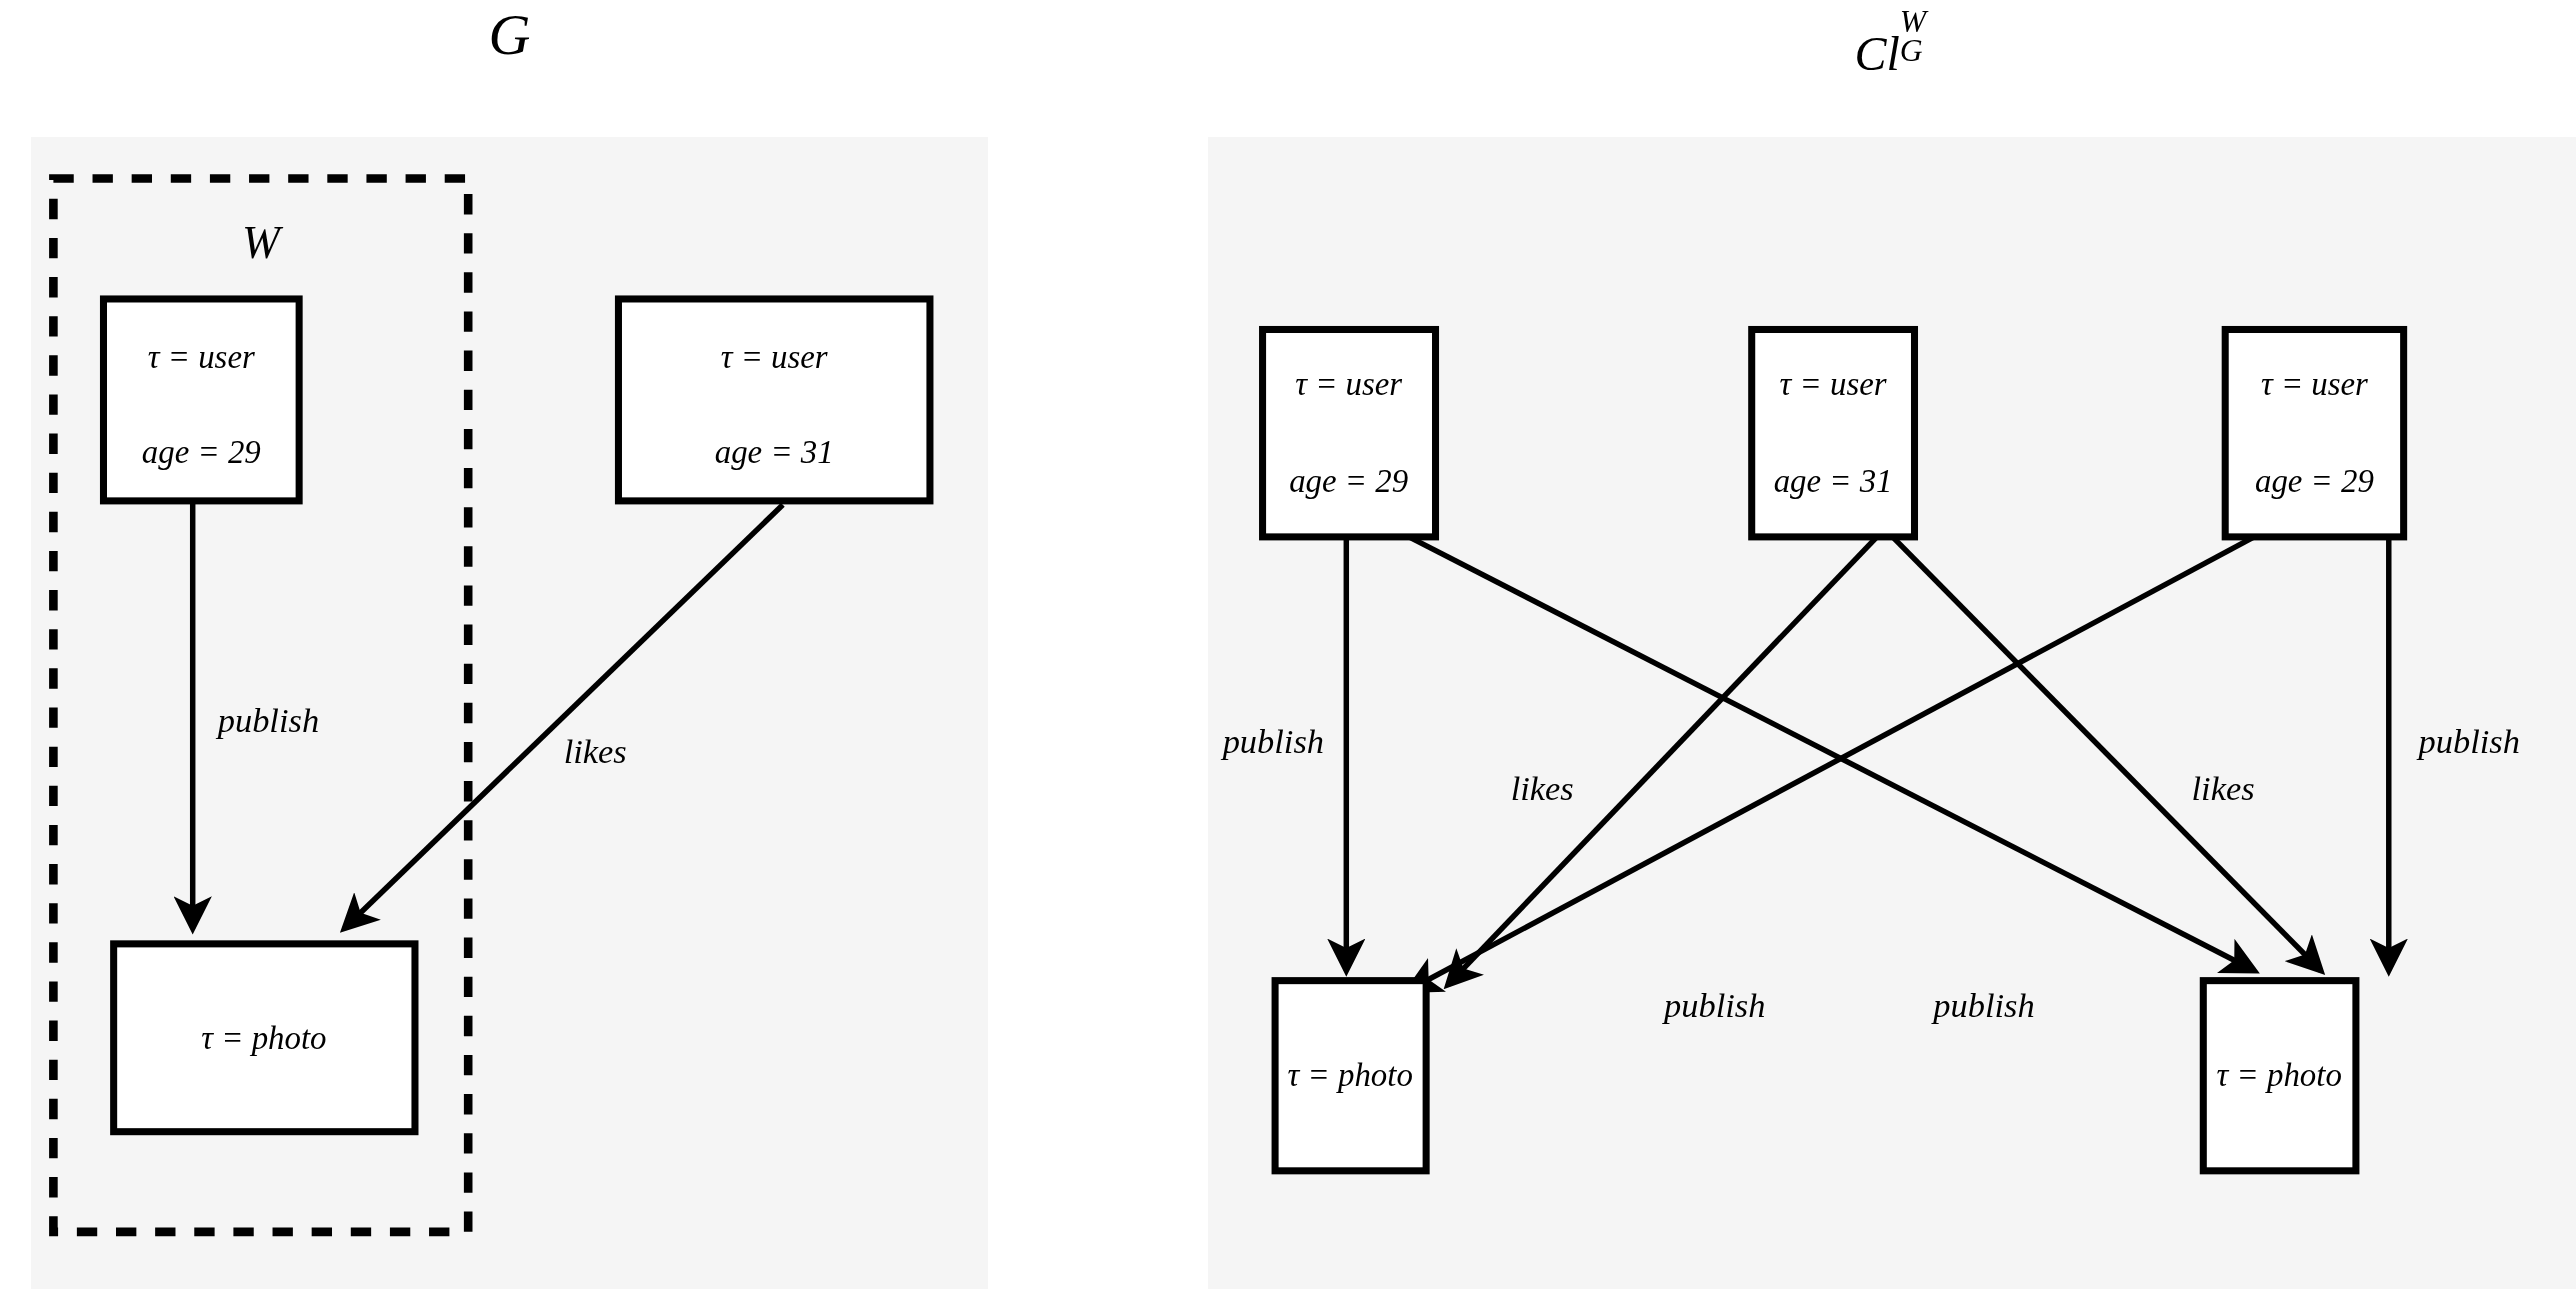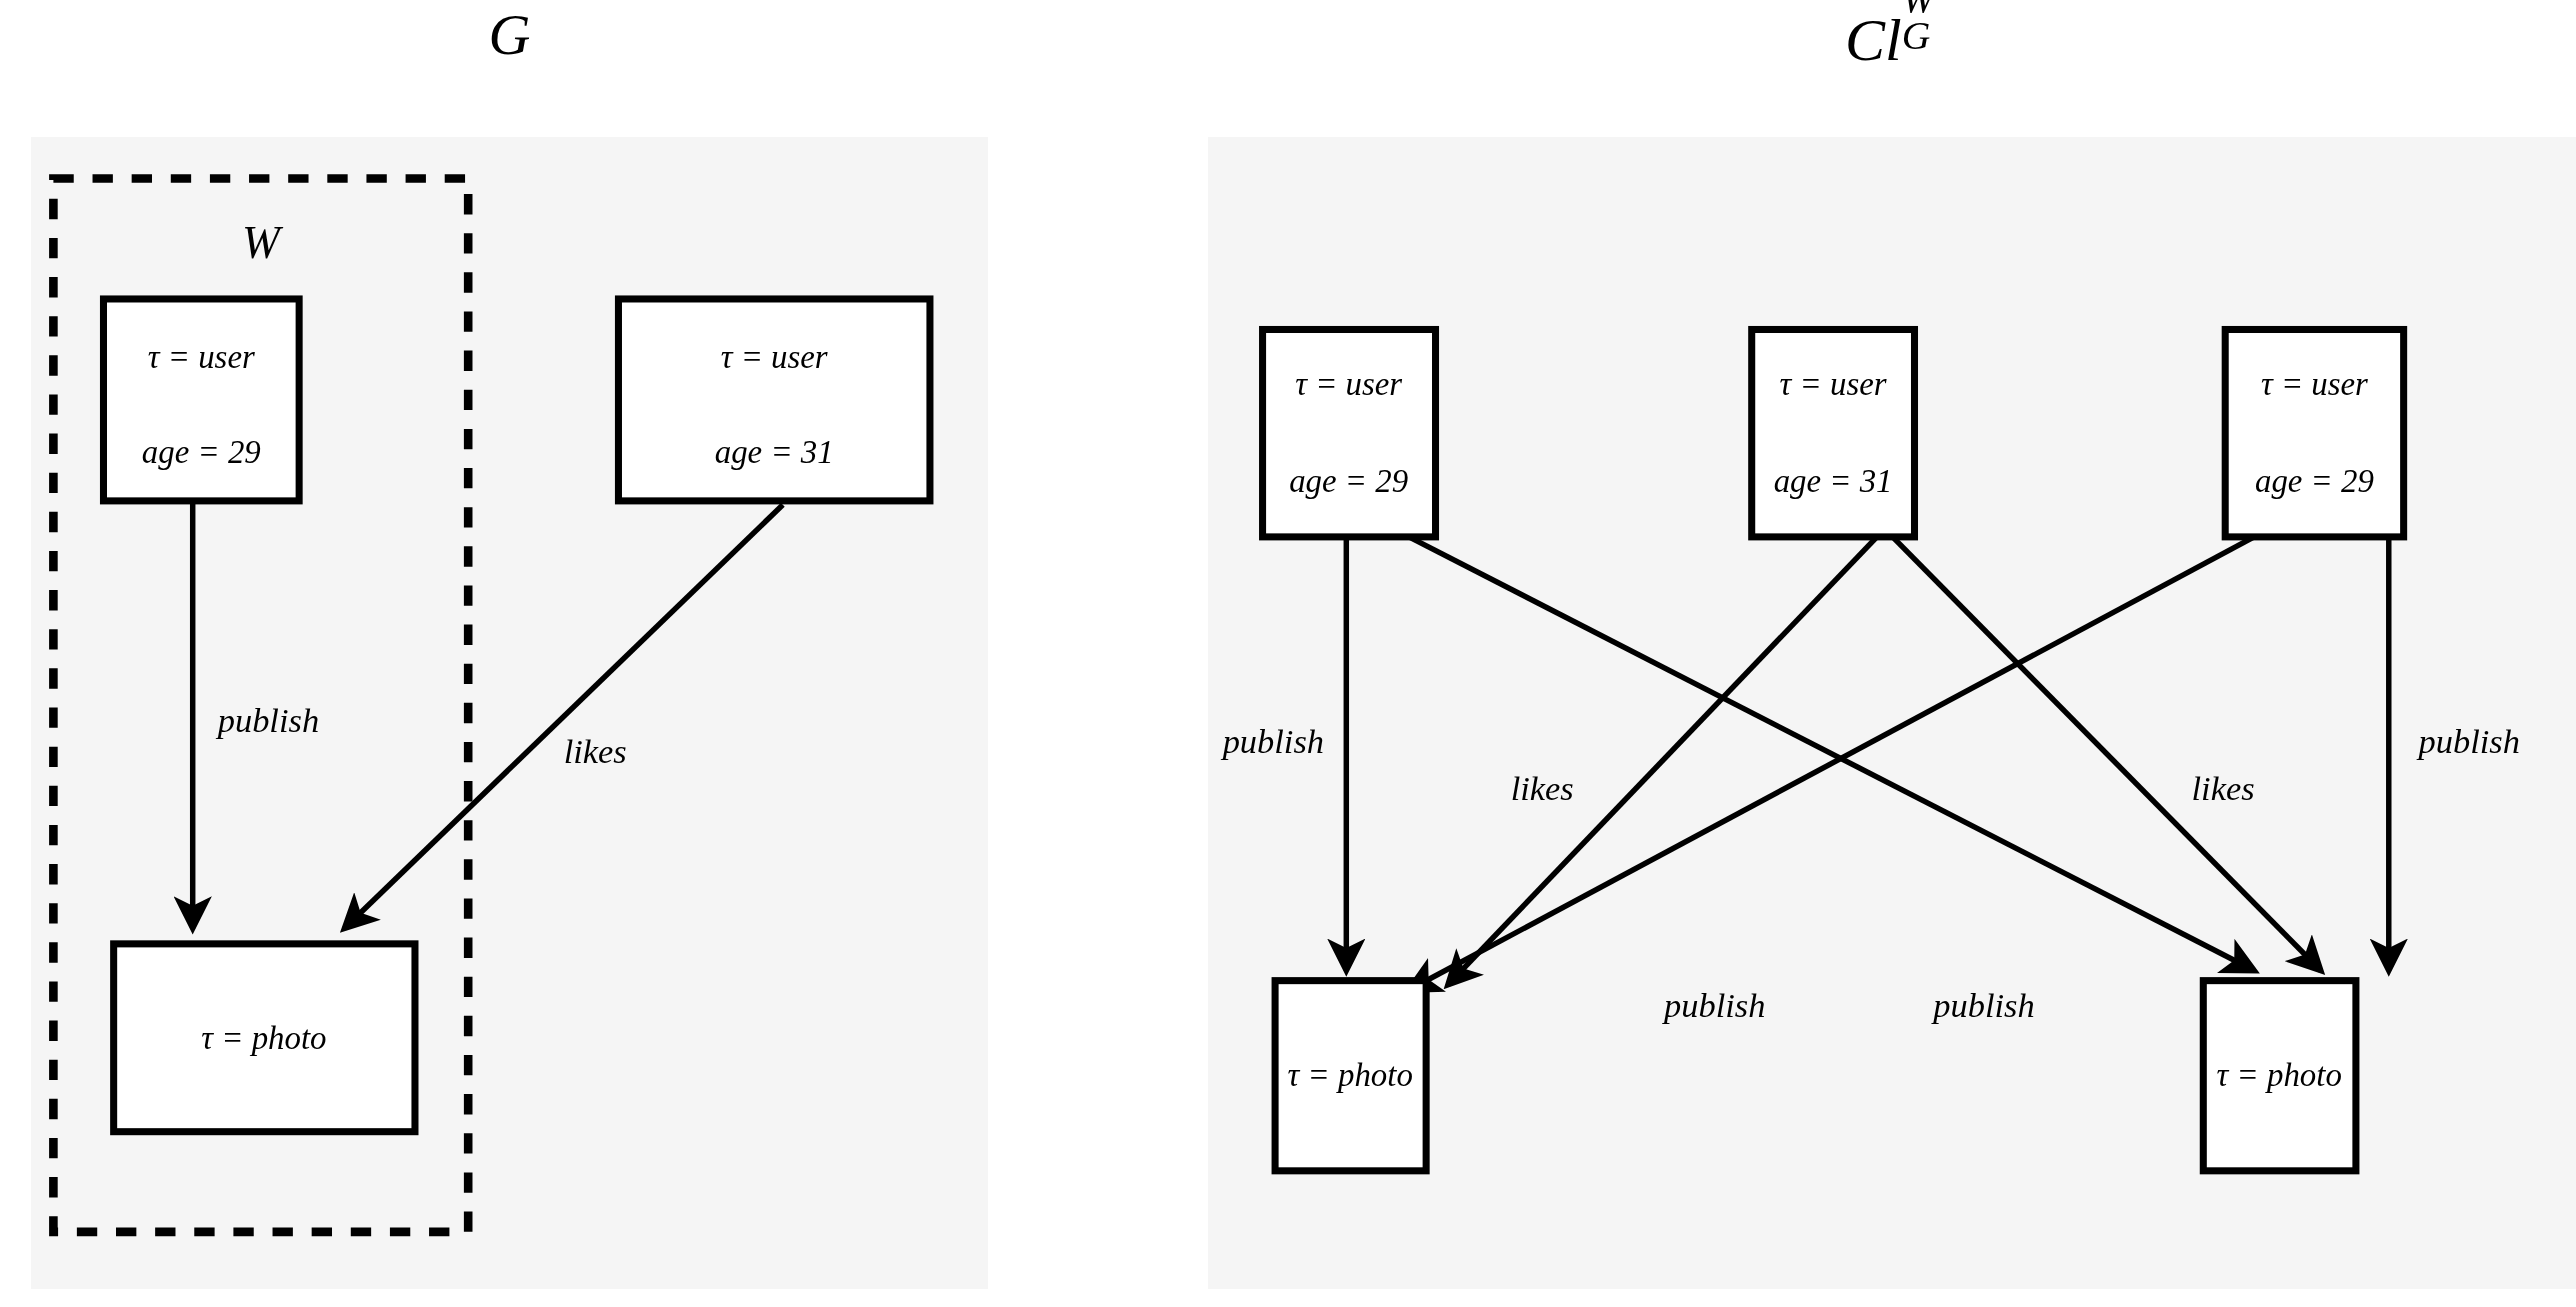--- a/index.html
+++ b/index.html
@@ -25,23 +25,23 @@
     line-height: 1;
   }
   #title-left {
     left: 0px;
     top: 6.3px;
     width: 1019px;
     font-size: 58px;
   }
   #title-right {
     left: 1208px;
-    top: 0;
+    top: 22px;
     width: 1368px;
-    font-size: 60px;
+    font-size: 48px;
   }
   .sup-sub-wrap {
     display: inline-block;
     position: relative;
     vertical-align: baseline;
     width: 0.62em;
     height: 1em;
   }
   .sup-sub-wrap .sup {
     position: absolute;

